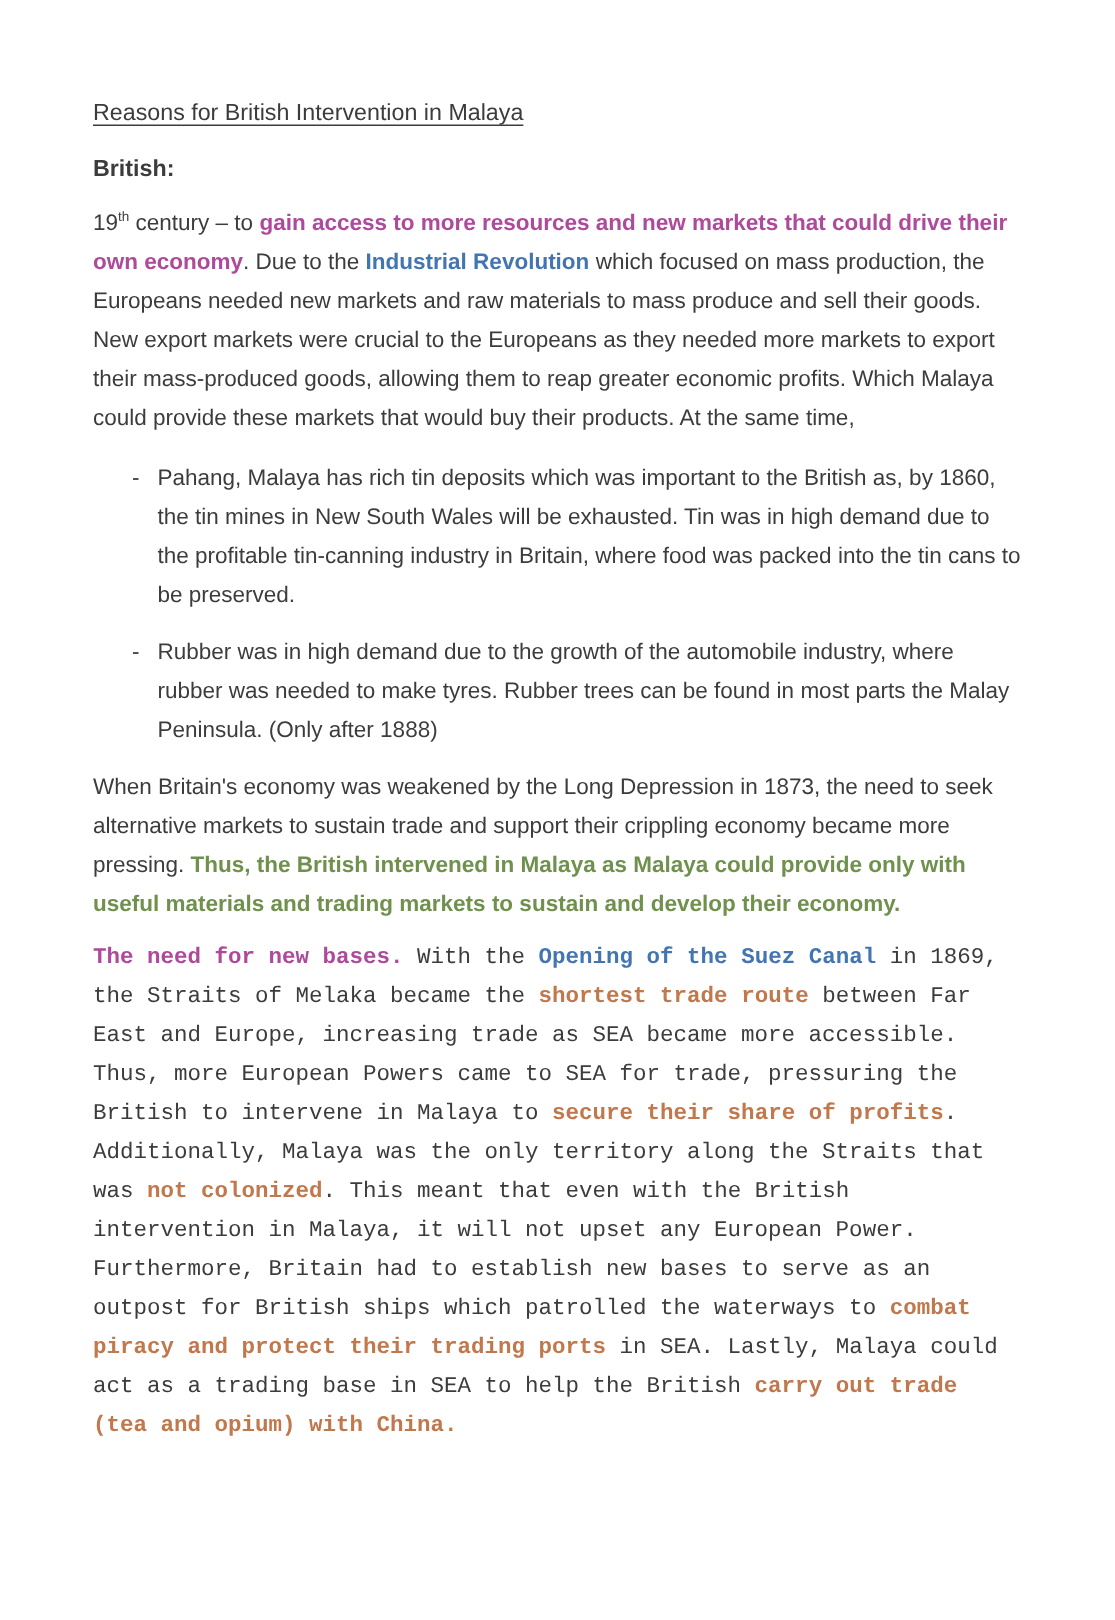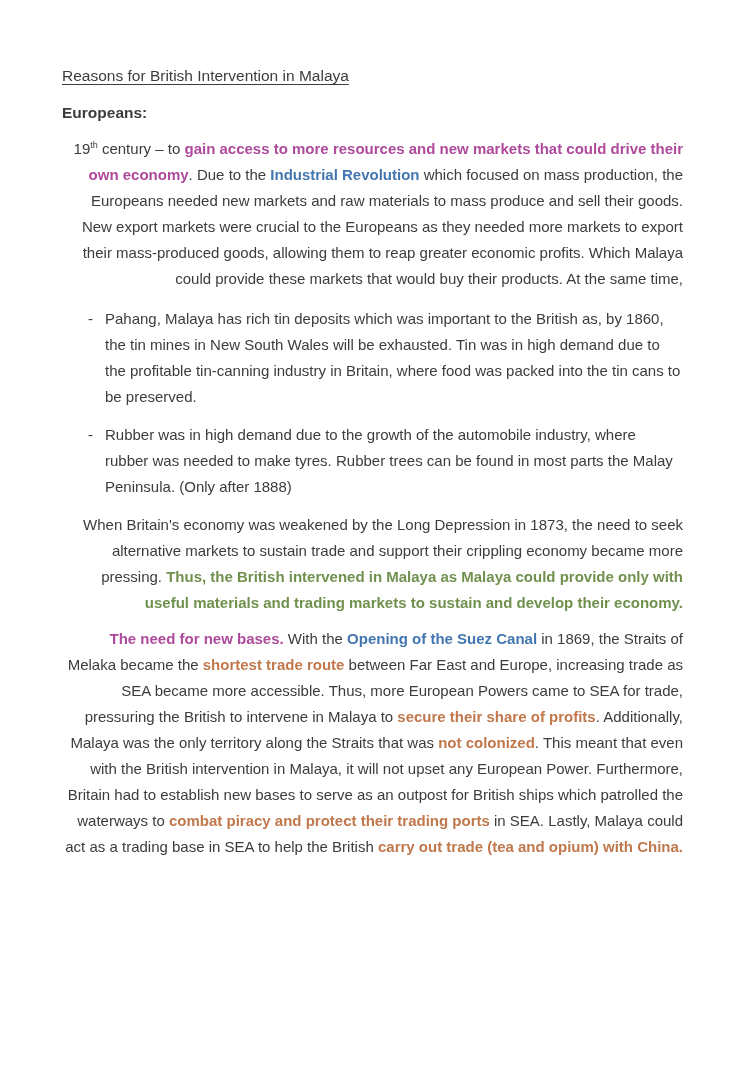--- a/index.html
+++ b/index.html
@@ -31,21 +31,21 @@
   .heading {
     font-size: 15.5px;
     font-weight: 700;
     line-height: 22px;
     margin: 0 0 12px 0;
   }
   p.para {
     font-size: 15px;
     line-height: 26px;
     margin: 0 0 10px 0;
-    text-align: right;
+    text-align: left;
   }
   ul.bullets {
     list-style: none;
     margin: 14px 0 12px 0;
     padding: 0;
     font-size: 15px;
     line-height: 26px;
   }
   ul.bullets li {
     position: relative;
@@ -60,30 +60,30 @@
   .hl { font-weight: 700; }
   .hl-magenta { color: var(--magenta, #ae4a9c); }
   .hl-blue    { color: var(--blue, #4376b0); }
   .hl-green   { color: var(--green, #70914e); }
   .hl-orange  { color: var(--orange, #c0784c); }
   sup.sup {
     font-size: 9px;
     line-height: 0;
     vertical-align: super;
   }
-  .p3 { margin-top: 48px; }
+  .p3 { margin-top: 48px; font-family: Liberation Mono, monospace; }
 </style>
 </head>
 <body>
 
 <div class="doc">
 
   <div class="title">Reasons for British Intervention in Malaya</div>
 
-  <div class="heading">Europeans:</div>
+  <div class="heading">British:</div>
 
   <p class="para"><span>19</span><sup class="sup">th</sup><span> century – to </span><span class="hl hl-magenta">gain access to more resources and new markets that could drive their own economy</span><span>. Due to the </span><span class="hl hl-blue">Industrial Revolution</span><span> which focused on mass production, the Europeans needed new markets and raw materials to mass produce and sell their goods. New export markets were crucial to the Europeans as they needed more markets to export their mass-produced goods, allowing them to reap greater economic profits. Which Malaya could provide these markets that would buy their products. At the same time,</span></p>
 
   <ul class="bullets">
     <li>
       <span class="marker">-</span>
       <span>Pahang, Malaya has rich tin deposits which was important to the British as, by 1860, the tin mines in New South Wales will be exhausted. Tin was in high demand due to the profitable tin-canning industry in Britain, where food was packed into the tin cans to be preserved.</span>
     </li>
     <li>
       <span class="marker">-</span>

